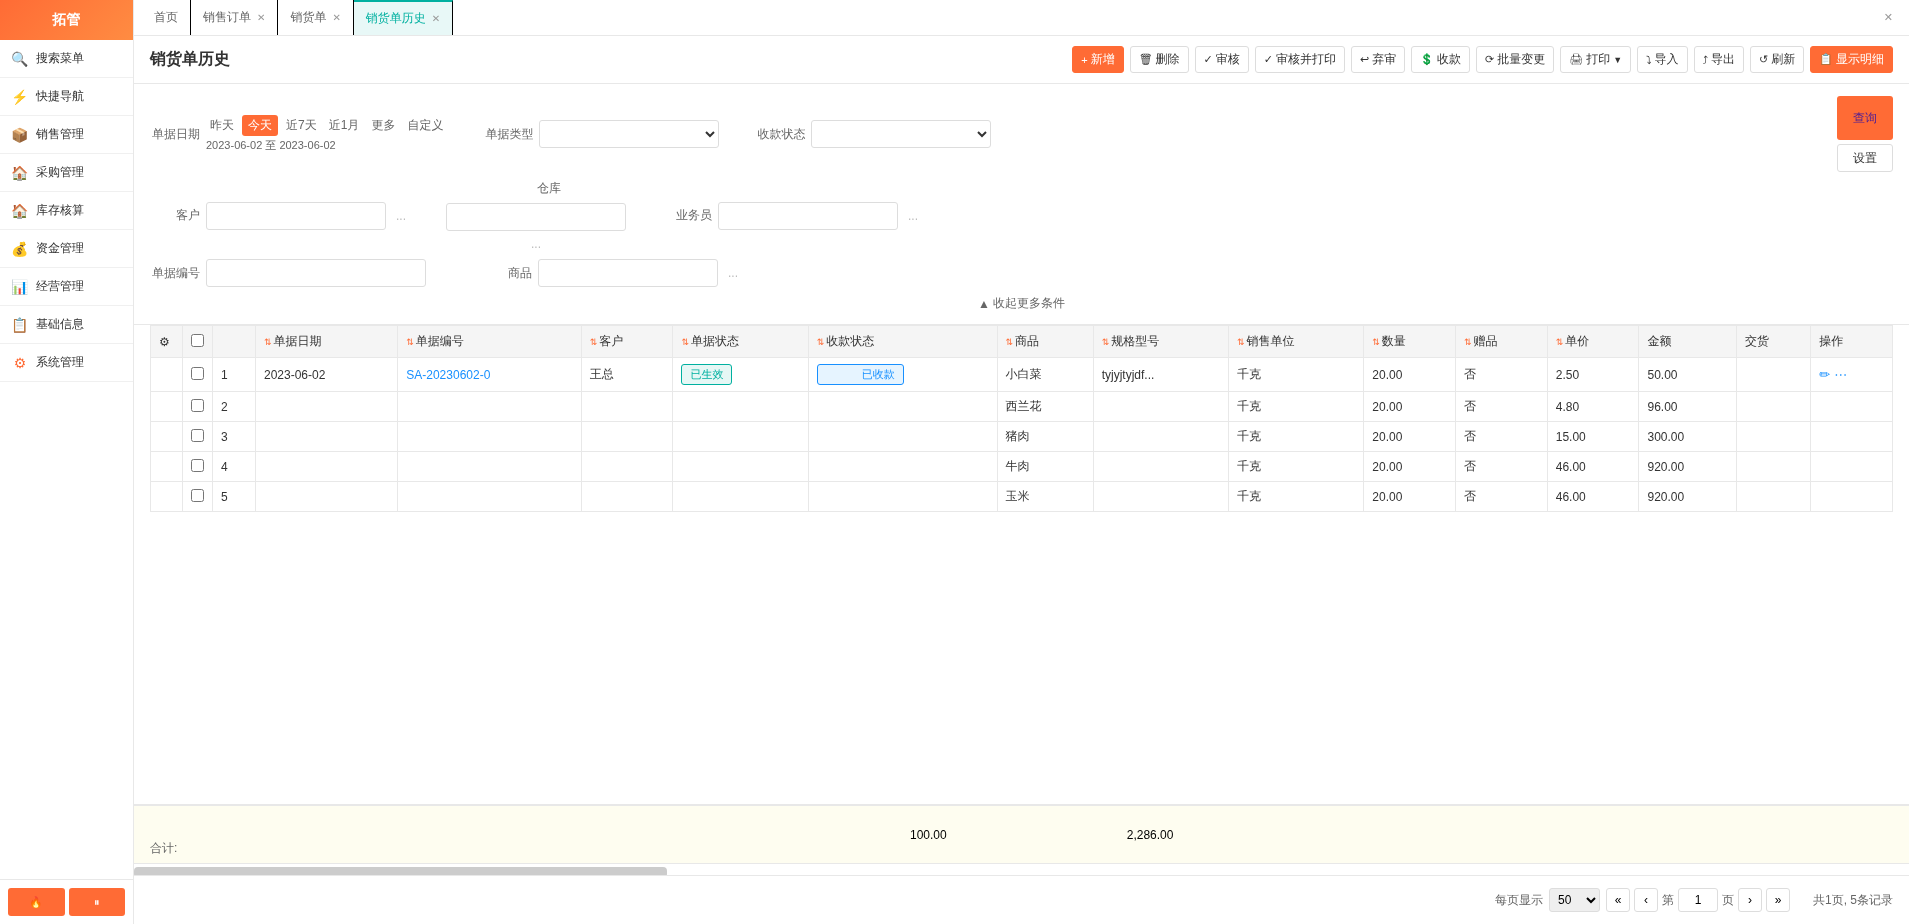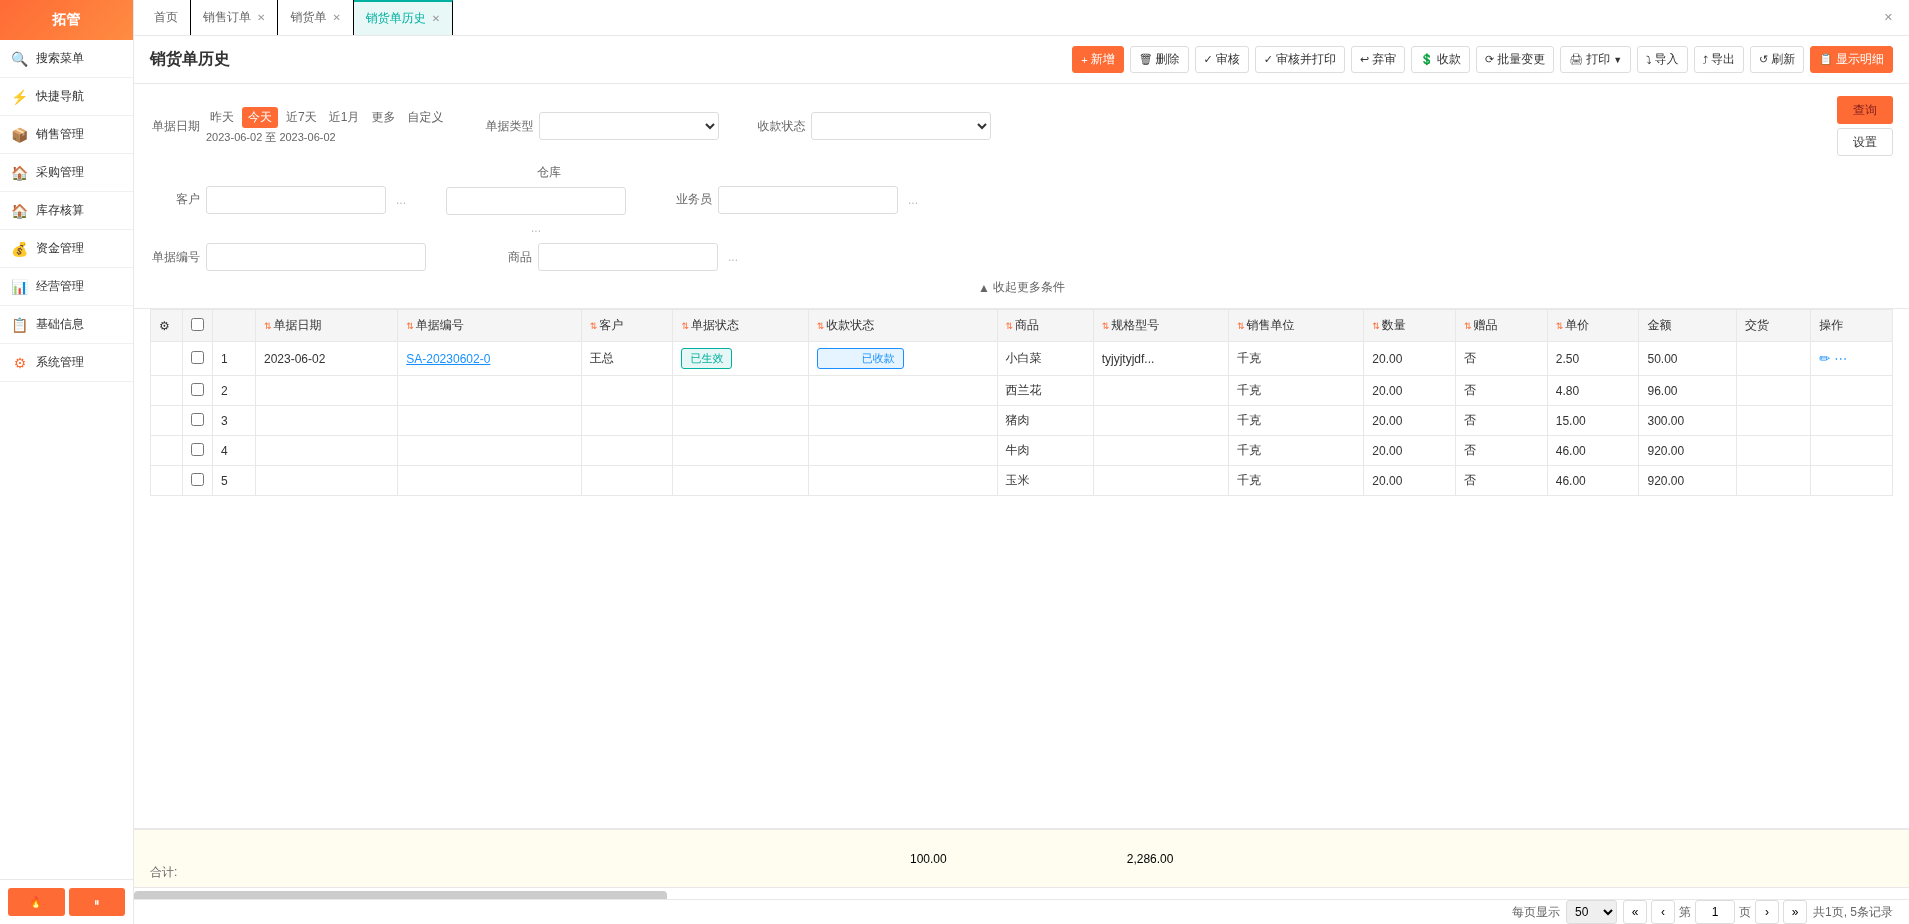--- a/index.html
+++ b/index.html
@@ -40,52 +40,52 @@
     .filter-row { display: flex; align-items: center; gap: 16px; margin-bottom: 8px; }
     .filter-item { display: flex; align-items: center; gap: 6px; }
     .filter-label { color: #666; font-size: 12px; white-space: nowrap; min-width: 50px; text-align: right; }
     .filter-input { border: 1px solid #ddd; border-radius: 3px; padding: 4px 8px; font-size: 12px; color: #333; min-width: 140px; height: 28px; }
     .filter-select { border: 1px solid #ddd; border-radius: 3px; padding: 4px 8px; font-size: 12px; color: #333; min-width: 180px; height: 28px; background: #fff; }
     .date-tabs { display: flex; gap: 4px; align-items: center; }
     .date-tab { font-size: 12px; color: #666; cursor: pointer; padding: 2px 4px; }
     .date-tab.active { color: #fff; background: #ff6b35; border-radius: 3px; padding: 2px 6px; }
     .date-range { font-size: 11px; color: #666; margin-top: 2px; }
     .filter-dots { color: #bbb; cursor: pointer; padding: 0 4px; }
-    .query-btn { background: #ff6b35; color: #7f1d1d; border: none; border-radius: 3px; padding: 5px 16px; font-size: 12px; cursor: pointer; height: 28px; }
+    .query-btn { background: #ff6b35; color: #4c1d95; border: none; border-radius: 3px; padding: 5px 16px; font-size: 12px; cursor: pointer; height: 44px; }
     .settings-btn { background: #fff; color: #333; border: 1px solid #ddd; border-radius: 3px; padding: 4px 10px; font-size: 12px; cursor: pointer; height: 28px; }
     .collapse-btn { display: flex; align-items: center; gap: 3px; font-size: 12px; color: #666; cursor: pointer; justify-content: center; margin-top: 4px; }
 
     
     .table-area { flex: 1; background: #fff; margin: 0; overflow: auto; padding: 0 16px; }
     .data-table { width: 100%; border-collapse: collapse; font-size: 12px; }
     .data-table th { background: #f5f5f5; border: 1px solid #e8e8e8; padding: 7px 8px; text-align: left; color: #333; font-weight: normal; white-space: nowrap; position: sticky; top: 0; z-index: 1; }
     .data-table td { border: 1px solid #e8e8e8; padding: 6px 8px; color: #333; }
     .col-sort { display: flex; align-items: center; gap: 2px; }
     .sort-icon { color: #ff6b35; font-size: 9px; }
     .badge { display: inline-flex; align-items: center; justify-content: center; padding: 2px 8px; border-radius: 3px; font-size: 11px; }
     .badge-green { background: #e6f7f5; color: #00b0a0; border: 1px solid #00b0a0; }
     .badge-blue { background: #e6f4ff; color: #1890ff; border: 1px solid #1890ff; padding-left: 44px; }
-    .link { color: #1890ff; cursor: pointer; text-decoration: underline; }
+    .link { color: #1890ff; cursor: pointer; }
     .th-settings { width: 32px; text-align: center; }
     .th-check { width: 30px; text-align: center; }
     .action-icons { display: flex; gap: 4px; }
     .action-icon { color: #1890ff; cursor: pointer; font-size: 13px; }
 
     
     .table-footer { background: #fefdf0; border-top: 2px solid #e8e8e8; padding: 6px 16px; display: flex; align-items: center; }
     .footer-label { color: #666; font-size: 12px; min-width: 60px; margin-top: 28px; }
 
     
-    .pagination-bar { background: #fff; border-top: 1px solid #e8e8e8; padding: 0 16px; display: flex; align-items: center; justify-content: flex-end; gap: 6px; }
+    .pagination-bar { background: #fff; border-top: 1px solid #e8e8e8; padding: 12px 16px; display: flex; align-items: center; justify-content: flex-end; gap: 6px; }
     .pagination-label { font-size: 12px; color: #666; }
     .page-size-select { border: 1px solid #ddd; border-radius: 3px; padding: 2px 4px; font-size: 12px; height: 24px; }
     .page-nav { display: flex; align-items: center; gap: 4px; }
     .page-btn { width: 24px; height: 24px; border: 1px solid #ddd; border-radius: 3px; background: #fff; cursor: pointer; display: flex; align-items: center; justify-content: center; font-size: 12px; }
     .page-input { width: 40px; height: 24px; border: 1px solid #ddd; border-radius: 3px; text-align: center; font-size: 12px; }
-    .page-info { font-size: 12px; color: #666; }
+    .page-info { font-size: 12px; color: #666; margin-left: 17px; }
 
     
     .scroll-bar-area { background: #fff; height: 12px; border-top: 1px solid #e8e8e8; }
   </style>
 </head>
 <body>
 
 <div class="sidebar">
   <div class="sidebar-header">
     <span>拓管</span>

